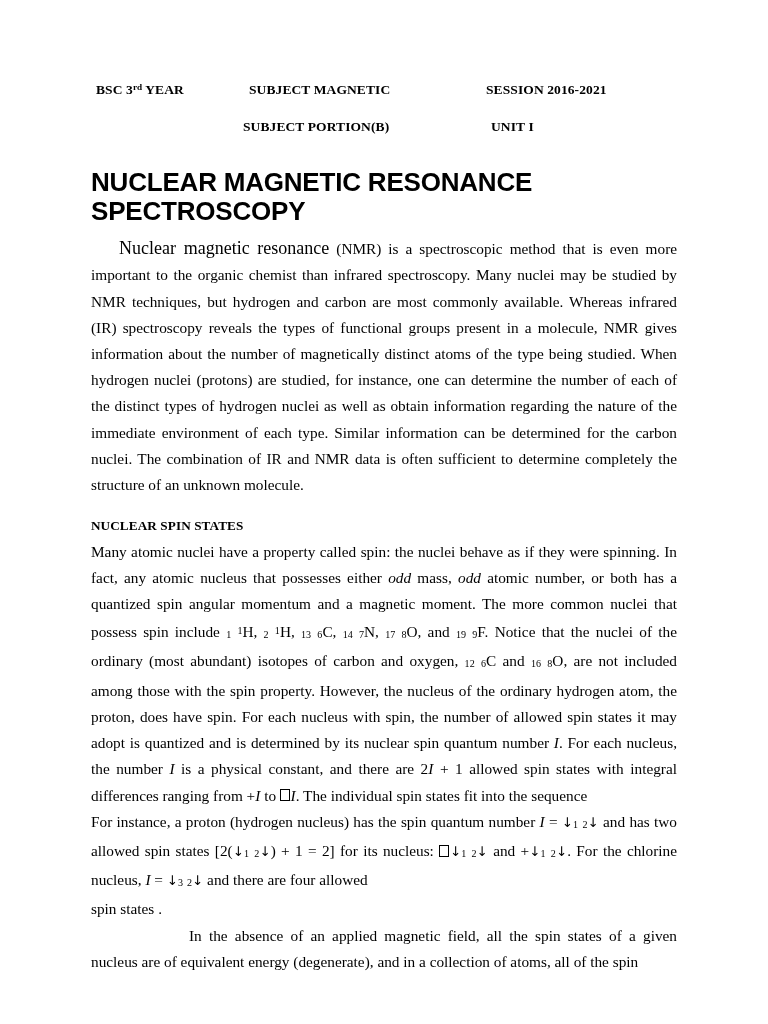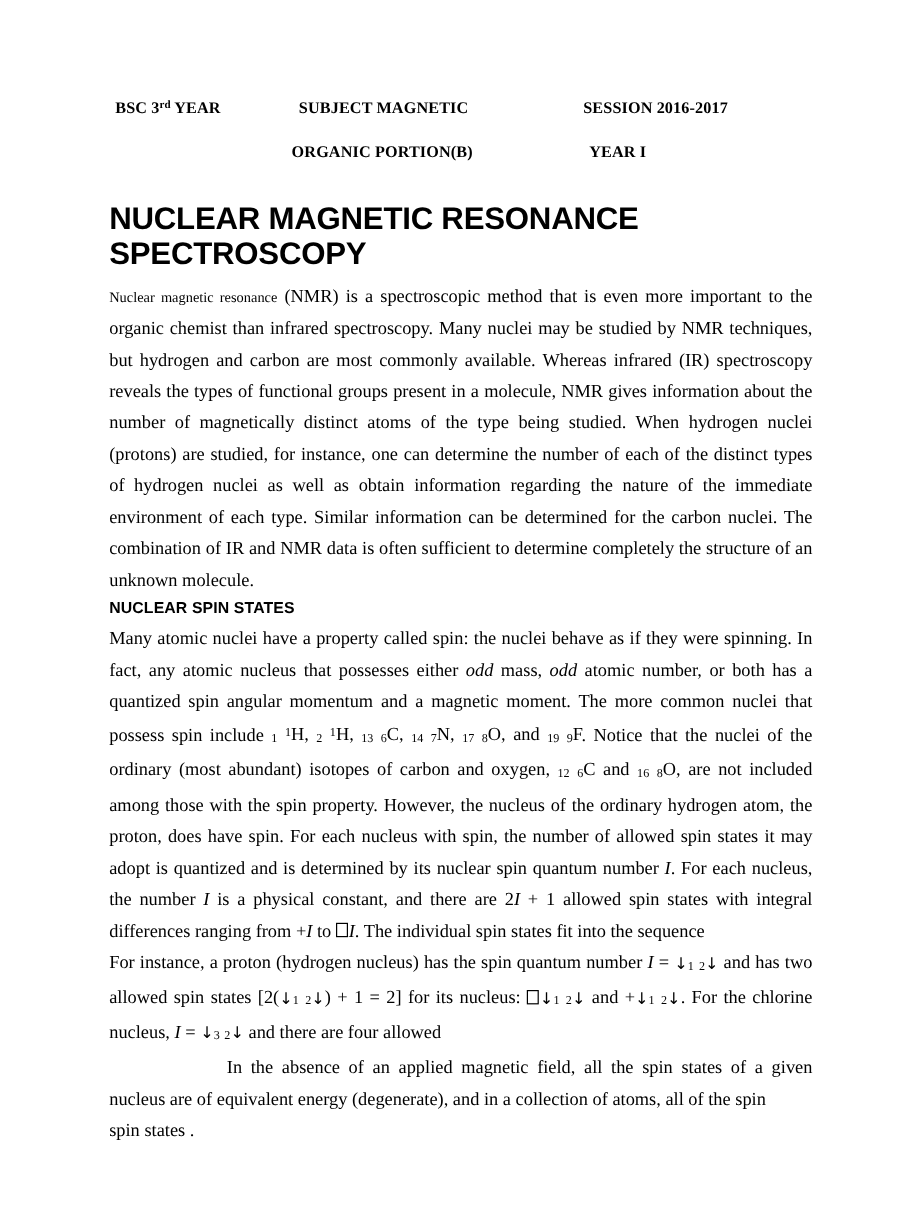--- a/index.html
+++ b/index.html
@@ -71,30 +71,31 @@
   
   p.body {
     font-size: 15.3px;
     line-height: 26.2px;
     text-align: justify;
     text-justify: inter-word;
     margin: 0 0 0 0;
   }
 
   .lede {
-    font-size: 12px;
+    font-size: 18px;
+    margin-left: 28px;
   }
 
   
   .sub-head {
-    font-family: Liberation Sans, sans-serif;
+    font-family: Liberation Serif, serif;
     font-weight: bold;
     font-size: 13.2px;
     letter-spacing: 0.1px;
-    margin-top: 0;
+    margin-top: 18px;
     margin-bottom: 3px;
     line-height: 1.5;
   }
 
   i, .ital { font-style: italic; }
 
   
   .tofu {
     display: inline-block;
     width: 0.62em;
@@ -141,37 +142,37 @@
 </head>
 <body>
 
 <div class="page">
   <div class="content">
 
     <div class="doc-header">
       <div class="hdr-row">
         <span class="hdr-cell hdr-c1"><span>BSC 3</span><sup class="ord">rd</sup><span> YEAR</span></span>
         <span class="hdr-cell hdr-c2">SUBJECT MAGNETIC</span>
-        <span class="hdr-cell hdr-c3">SESSION 2016-2017</span>
+        <span class="hdr-cell hdr-c3">SESSION 2016-2021</span>
       </div>
       <div class="hdr-row">
-        <span class="hdr-cell hdr-c2b">ORGANIC PORTION(B)</span>
-        <span class="hdr-cell hdr-c3b">YEAR I</span>
+        <span class="hdr-cell hdr-c2b">SUBJECT PORTION(B)</span>
+        <span class="hdr-cell hdr-c3b">UNIT I</span>
       </div>
     </div>
 
     <h1 class="doc-title">NUCLEAR MAGNETIC RESONANCE SPECTROSCOPY</h1>
 
     <p class="body"><span class="lede">Nuclear magnetic resonance</span><span> (NMR) is a spectroscopic method that is even more important to the organic chemist than infrared spectroscopy. Many nuclei may be studied by NMR techniques, but hydrogen and carbon are most commonly available. Whereas infrared (IR) spectroscopy reveals the types of functional groups present in a molecule, NMR gives information about the number of magnetically distinct atoms of the type being studied. When hydrogen nuclei (protons) are studied, for instance, one can determine the number of each of the distinct types of hydrogen nuclei as well as obtain information regarding the nature of the immediate environment of each type. Similar information can be determined for the carbon nuclei. The combination of IR and NMR data is often sufficient to determine completely the structure of an unknown molecule.</span></p>
 
     <h2 class="sub-head">NUCLEAR SPIN STATES</h2>
 
     <p class="body"><span>Many atomic nuclei have a property called spin: the nuclei behave as if they were spinning. In fact, any atomic nucleus that possesses either </span><i>odd</i><span> mass, </span><i>odd</i><span> atomic number, or both has a quantized spin angular momentum and a magnetic moment. The more common nuclei that possess spin include </span><span><span class="iso-pre">1</span>&nbsp;<span class="iso-sup">1</span><span>H</span>, <span class="iso-pre">2</span>&nbsp;<span class="iso-sup">1</span><span>H</span>, <span class="iso-pre">13</span>&nbsp;<span class="iso-pre">6</span><span>C</span>, <span class="iso-pre">14</span>&nbsp;<span class="iso-pre">7</span><span>N</span>, <span class="iso-pre">17</span>&nbsp;<span class="iso-pre">8</span><span>O</span>, and <span class="iso-pre">19</span>&nbsp;<span class="iso-pre">9</span><span>F</span></span><span>. Notice that the nuclei of the ordinary (most abundant) isotopes of carbon and oxygen, </span><span><span class="iso-pre">12</span>&nbsp;<span class="iso-pre">6</span><span>C</span> and <span class="iso-pre">16</span>&nbsp;<span class="iso-pre">8</span><span>O</span></span><span>, are not included among those with the spin property. However, the nucleus of the ordinary hydrogen atom, the proton, does have spin. For each nucleus with spin, the number of allowed spin states it may adopt is quantized and is determined by its nuclear spin quantum number </span><i>I</i><span>. For each nucleus, the number </span><i>I</i><span> is a physical constant, and there are 2</span><i>I</i><span> + 1 allowed spin states with integral differences ranging from +</span><i>I</i><span> to </span><span class="tofu"></span><i>I</i><span>. The individual spin states fit into the sequence</span></p>
 
 
     <p class="body no-justify"><span>For instance, a proton (hydrogen nucleus) has the spin quantum number </span><i>I</i><span> = </span><span class="arw">↓</span><span class="sm">1</span> <span class="sm">2</span><span class="arw">↓</span><span> and has two allowed spin states [2(</span><span class="arw">↓</span><span class="sm">1</span> <span class="sm">2</span><span class="arw">↓</span><span>) + 1 = 2] for its nucleus: </span><span class="tofu"></span><span class="arw">↓</span><span class="sm">1</span> <span class="sm">2</span><span class="arw">↓</span><span> and +</span><span class="arw">↓</span><span class="sm">1</span> <span class="sm">2</span><span class="arw">↓</span><span>. For the chlorine nucleus, </span><i>I</i><span> = </span><span class="arw">↓</span><span class="sm">3</span> <span class="sm">2</span><span class="arw">↓</span><span> and there are four allowed</span></p>
 
+    <p class="body no-justify">spin states .</p>
+
     <p class="body indent-para">In the absence of an applied magnetic field, all the spin states of a given nucleus are of equivalent energy (degenerate), and in a collection of atoms, all of the spin</p>
-
-    <p class="body no-justify">spin states .</p>
 
   </div>
 </div>
 
 </body></html>

